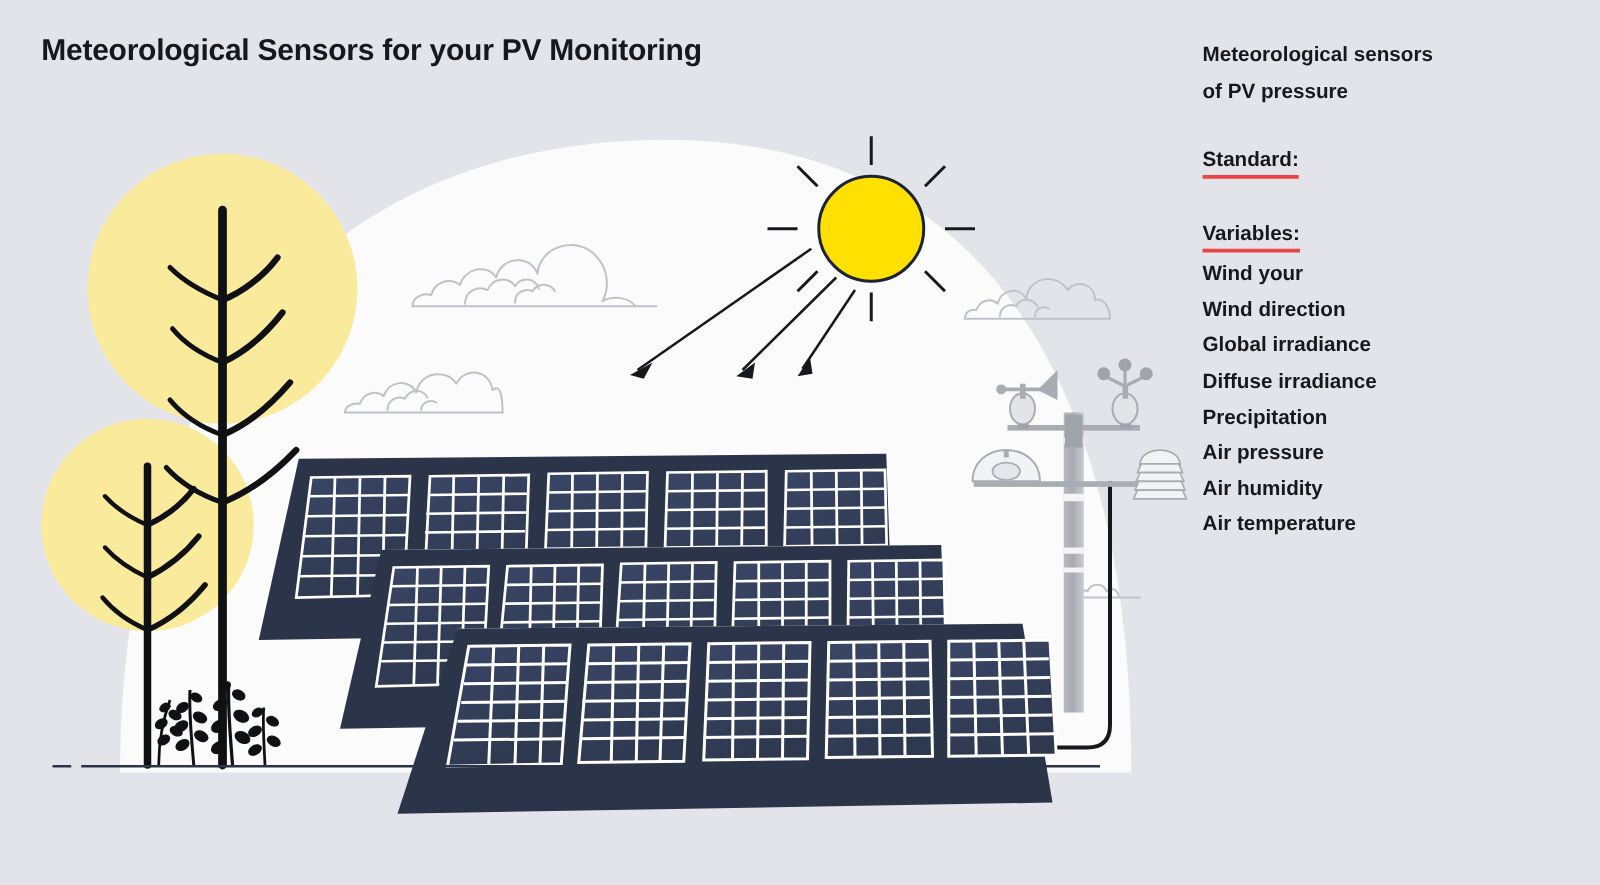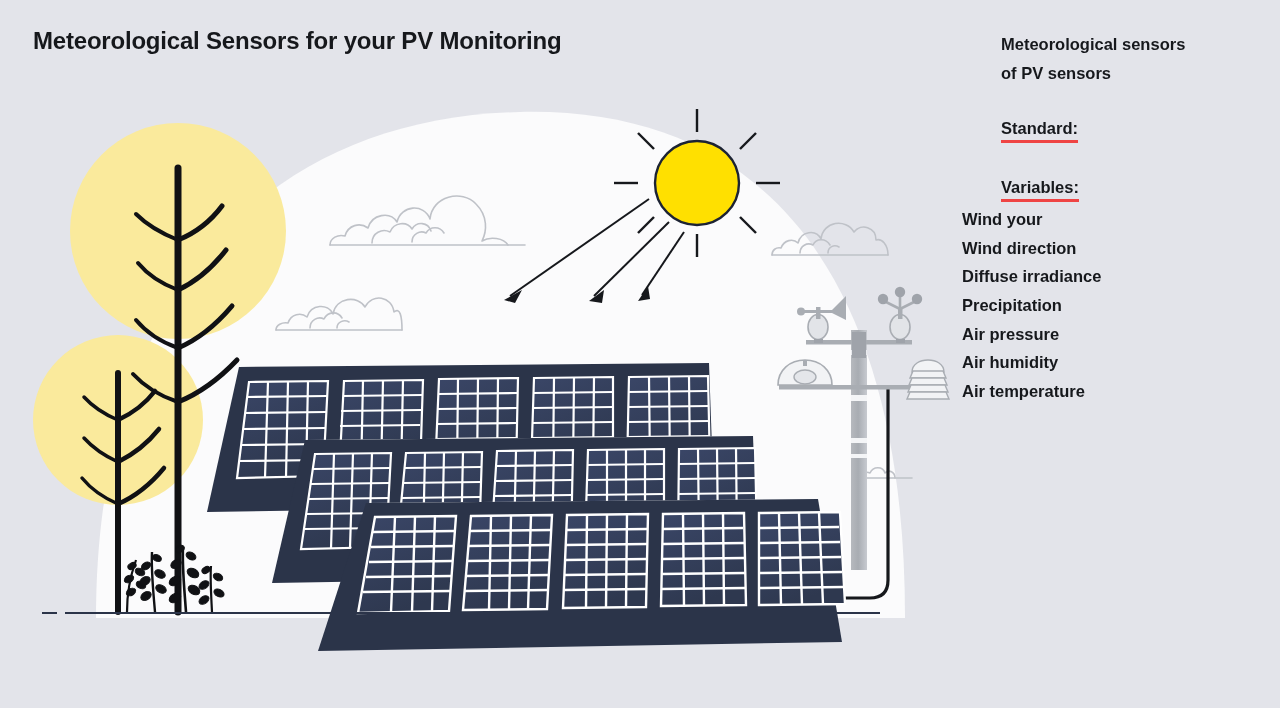--- a/index.html
+++ b/index.html
@@ -34,21 +34,21 @@
   .info-panel {
     position: absolute;
     left: 962px;
     top: 30px;
     width: 300px;
     color: #16181C;
     font-size: 16.5px;
     font-weight: bold;
     line-height: 28.6px;
   }
-  .info-line { white-space: nowrap; margin-left: 39px; }
+  .info-line { white-space: nowrap; }
   .block-gap { height: 27px; }
   .head-label {
     display: inline-block;
     border-bottom: 3px solid #ef4444;
     padding-bottom: 1px;
     line-height: 22px;
     margin-bottom: 3px;
   }
   .var-list { margin: 0; padding: 0; list-style: none; }
   .var-list li { white-space: nowrap; }
@@ -335,32 +335,33 @@
     <g stroke="#2B3449" stroke-width="2" stroke-linecap="butt">
       <line x1="42" y1="613" x2="57" y2="613"></line>
       <line x1="65" y1="613" x2="880" y2="613"></line>
     </g>
   </svg>
 
   <div class="title">Meteorological Sensors for your PV Monitoring</div>
 
   <div class="info-panel">
     <div class="info-line">Meteorological sensors</div>
-    <div class="info-line">of PV sensors</div>
+    <div class="info-line">of PV pressure</div>
 
     <div class="block-gap"></div>
 
     <div class="info-line"><span class="head-label">Standard:</span></div>
 
     <div class="block-gap"></div>
 
     <div class="info-line"><span class="head-label">Variables:</span></div>
     <ul class="var-list">
       <li>Wind your</li>
       <li>Wind direction</li>
+      <li>Global irradiance</li>
       <li>Diffuse irradiance</li>
       <li>Precipitation</li>
       <li>Air pressure</li>
       <li>Air humidity</li>
       <li>Air temperature</li>
     </ul>
   </div>
 
 </div>
 

